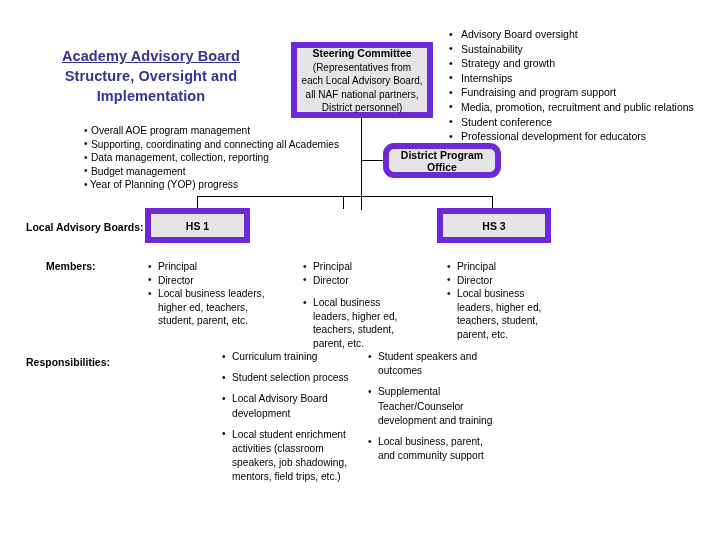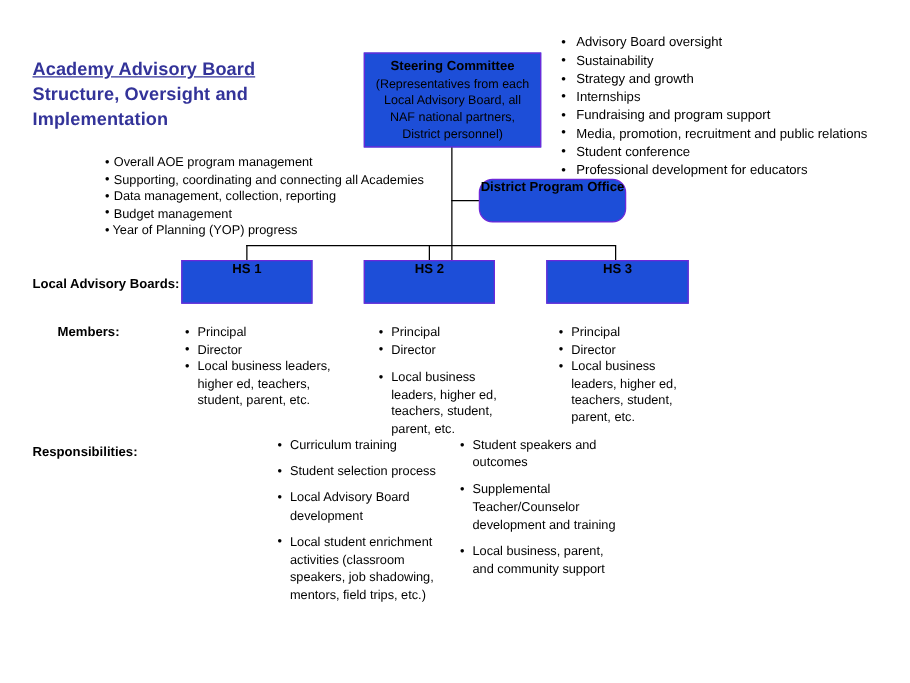--- a/index.html
+++ b/index.html
@@ -26,32 +26,34 @@
   #page-title {
     position: absolute;
     left: 26px;
     top: 46px;
     width: 250px;
     font-size: 14.5px;
     font-weight: bold;
     line-height: 20px;
     color: #333399;
     letter-spacing: 0.1px;
+    text-align: center;
   }
   #page-title .line1 {
     text-decoration: underline;
   }
 
   
   .node-box {
     position: absolute;
-    background: #1d4ed8;
-    border: 1px solid #6d28d9;
+    background: #e5e5e5;
+    border: 6px solid #6d28d9;
     box-sizing: border-box;
     display: flex;
+    align-items: center;
     justify-content: center;
     text-align: center;
   }
   #steering-committee-box {
     left: 291px;
     top: 42px;
     width: 142px;
     height: 76px;
     flex-direction: column;
     padding: 3px 4px;
@@ -217,23 +219,20 @@
 
   <div class="node-box" id="district-program-office-box">
     <div class="node-title">District Program Office</div>
   </div>
 
   <div class="row-label" id="local-advisory-boards-label">Local Advisory Boards:</div>
 
   <div class="node-box hs-box" id="hs1-box">
     <div class="node-title">HS 1</div>
   </div>
-  <div class="node-box hs-box" id="hs2-box">
-    <div class="node-title">HS 2</div>
-  </div>
   <div class="node-box hs-box" id="hs3-box">
     <div class="node-title">HS 3</div>
   </div>
 
   <div class="row-label" id="members-label">Members:</div>
 
   <ul class="bl members-col" id="members-col-1">
     <li>Principal</li>
     <li>Director</li>
     <li>Local business leaders, higher ed, teachers, student, parent, etc.</li>

